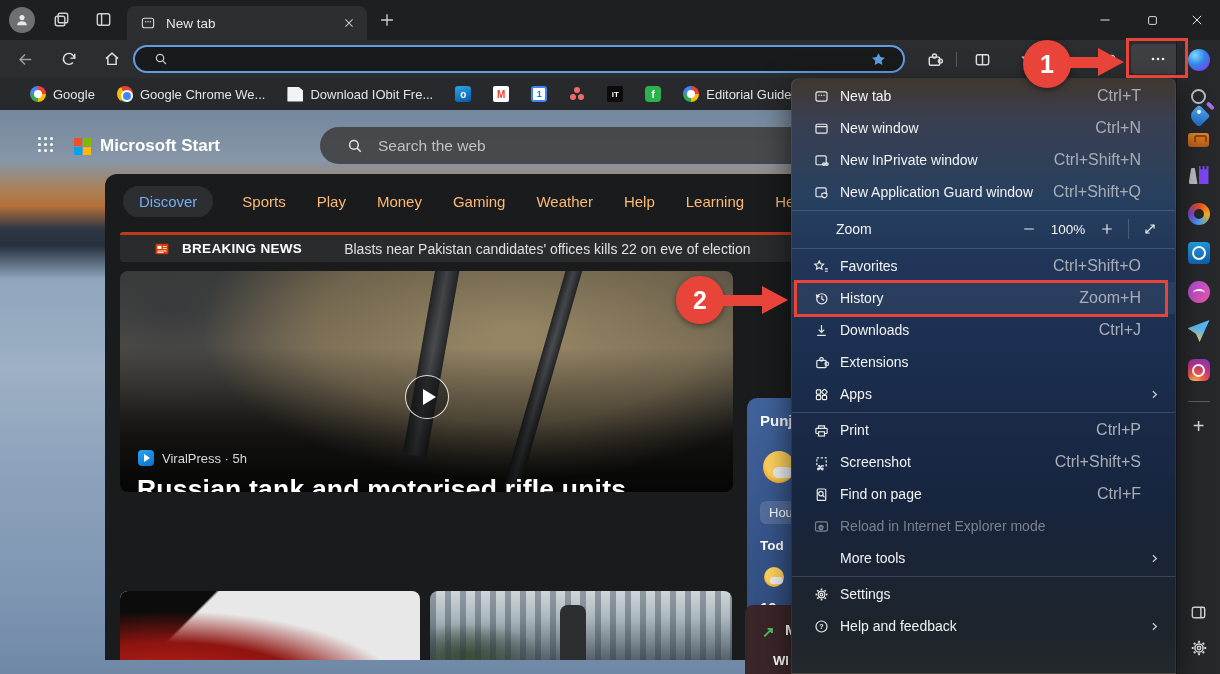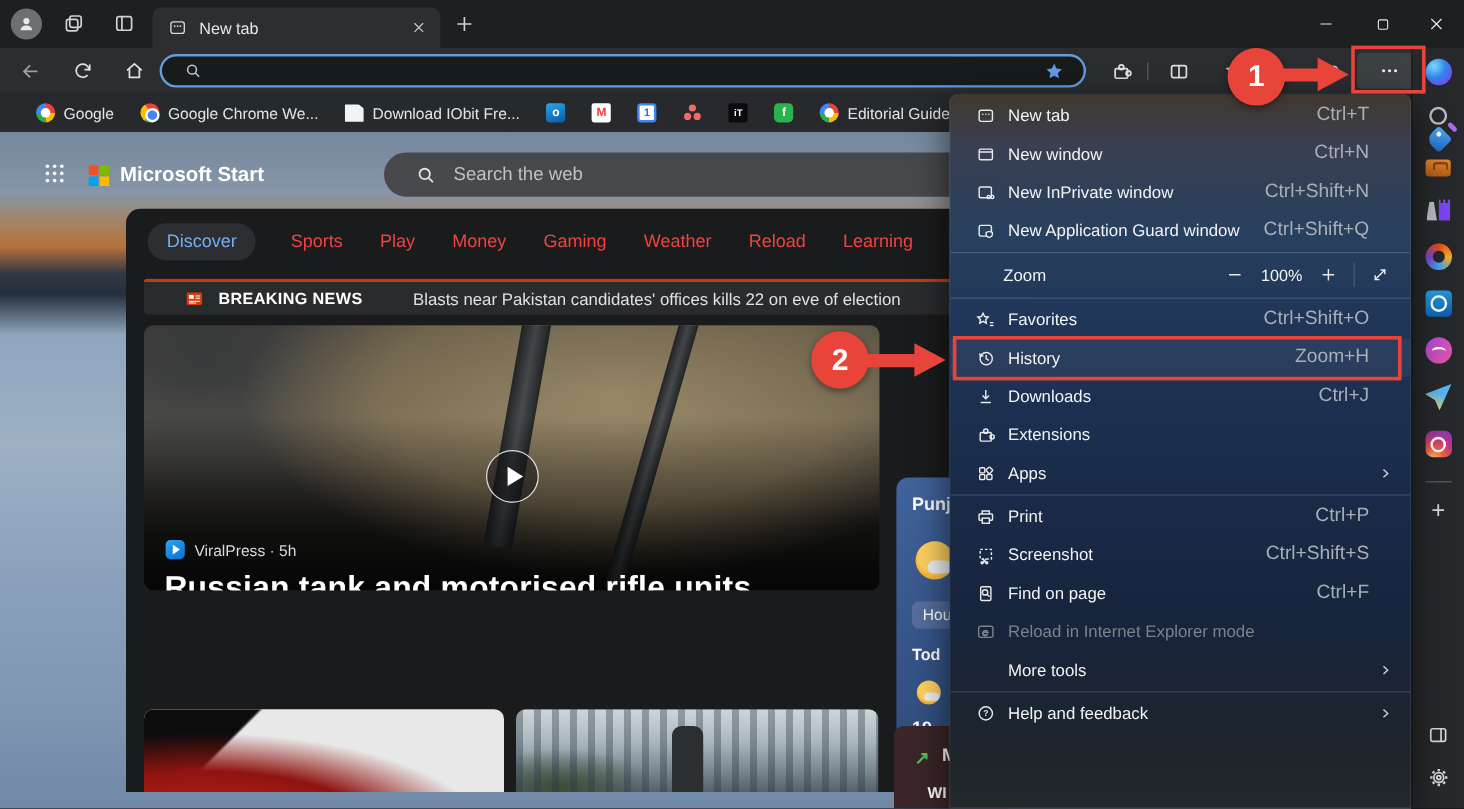--- a/index.html
+++ b/index.html
@@ -57,21 +57,21 @@
   .waffle i{background:#fff;border-radius:50%;}
   .mslogo{position:absolute;left:74px;top:28px;width:17px;height:17px;display:grid;grid-template-columns:8px 8px;grid-template-rows:8px 8px;gap:1px;}
   .mslogo i:nth-child(1){background:#f25022;} .mslogo i:nth-child(2){background:#7fba00;}
   .mslogo i:nth-child(3){background:#00a4ef;} .mslogo i:nth-child(4){background:#ffb900;}
   .brand{position:absolute;left:100px;top:26px;font-size:17px;font-weight:600;color:#fff;}
   .searchpill{position:absolute;left:320px;top:17px;width:500px;height:37px;border-radius:19px;background:rgba(68,68,70,.94);display:flex;align-items:center;color:#c6c8ca;}
   .searchpill .sp-ic{margin-left:26px;color:#e2e2e2;}
   .searchpill .sp-text{margin-left:14px;font-size:15.5px;color:#bfc1c4;}
   .content-card{position:absolute;left:105px;top:64px;width:1070px;height:486px;background:#1a1b1c;border-radius:12px 12px 0 0;}
   .nav-row{position:absolute;left:18px;top:12px;display:flex;align-items:center;gap:27px;}
-  .nav-tab{font-size:15px;color:#ef4444;padding:7px 2px;white-space:nowrap;}
+  .nav-tab{font-size:15px;color:#fdba74;padding:7px 2px;white-space:nowrap;}
   .nav-tab.active{color:#76aef1;background:#2c2e31;border-radius:17px;padding:7px 16px;}
   .breaking{position:absolute;left:15px;top:58px;width:1040px;height:30px;background:#2a2b2c;border-top:3px solid #bf3a1d;border-radius:3px;display:flex;align-items:center;}
   .breaking .news-ic{margin-left:34px;}
   .breaking .bn-label{margin-left:12px;font-size:13.5px;font-weight:bold;color:#fff;letter-spacing:.3px;}
   .breaking .bn-headline{margin-left:42px;font-size:14px;color:#dfe1e4;}
   .hero{position:absolute;left:15px;top:97px;width:613px;height:221px;border-radius:8px;overflow:hidden;
     background:radial-gradient(ellipse 430px 210px at 64% 26%,#9a8a68 0%,#7e7157 45%,rgba(0,0,0,0) 72%),
       radial-gradient(ellipse 300px 170px at 8% 16%,#3c3e40 0%,rgba(0,0,0,0) 60%),
       linear-gradient(180deg,#4a4a46 0%,#5a564c 30%,#3f3d38 55%,#23221f 76%,#141413 100%);}
   .barrel{position:absolute;background:linear-gradient(90deg,#232527,#4a4d50,#232527);border-radius:3px;}
@@ -410,21 +410,21 @@
   <span class="nav-tab">Sports</span>
 
   <span class="nav-tab">Play</span>
 
   <span class="nav-tab">Money</span>
 
   <span class="nav-tab">Gaming</span>
 
   <span class="nav-tab">Weather</span>
 
-  <span class="nav-tab">Reload</span>
+  <span class="nav-tab">Help</span>
 
   <span class="nav-tab">Learning</span>
 
   <span class="nav-tab">Health</span>
 
   <span class="nav-tab">Travel</span>
 </div>
 
       <div class="breaking">
         <span class="news-ic">
@@ -746,20 +746,41 @@
     <span class="mi-icon"></span>
     <span class="mi-label">More tools</span>
     <span class="mi-shortcut"></span>
     <span class="mi-sub">
             <svg width="13" height="13" viewBox="0 0 20 20" fill="none" stroke="currentColor" stroke-width="1.8">
               <path d="M7.5 5 L13 10 L7.5 15"></path>
             </svg>
           </span>
   </div>
 <div class="menu-sep"></div>
+  <div class="menu-item">
+    <span class="mi-icon">
+            <svg width="17" height="17" viewBox="0 0 20 20" fill="none" stroke="currentColor" stroke-width="1.4">
+              <circle cx="10" cy="10" r="3.9"></circle>
+              <circle cx="10" cy="10" r="1.6"></circle>
+              <g stroke-width="2">
+                <path d="M15.2 10 H17"></path>
+                <path d="M13.67 13.67 L15 15"></path>
+                <path d="M10 15.2 V17"></path>
+                <path d="M6.33 13.67 L5 15"></path>
+                <path d="M4.8 10 H3"></path>
+                <path d="M6.33 6.33 L5 5"></path>
+                <path d="M10 4.8 V3"></path>
+                <path d="M13.67 6.33 L15 5"></path>
+              </g>
+            </svg>
+          </span>
+    <span class="mi-label">Settings</span>
+    <span class="mi-shortcut"></span>
+    <span class="mi-sub"></span>
+  </div>
 
   <div class="menu-item">
     <span class="mi-icon">
             <svg width="17" height="17" viewBox="0 0 20 20" fill="none" stroke="currentColor" stroke-width="1.4">
               <circle cx="10" cy="10" r="6.5"></circle>
               <text x="10" y="13" font-size="8.5" fill="currentColor" stroke="none" text-anchor="middle" font-weight="bold">?</text>
             </svg>
           </span>
     <span class="mi-label">Help and feedback</span>
     <span class="mi-shortcut"></span>

